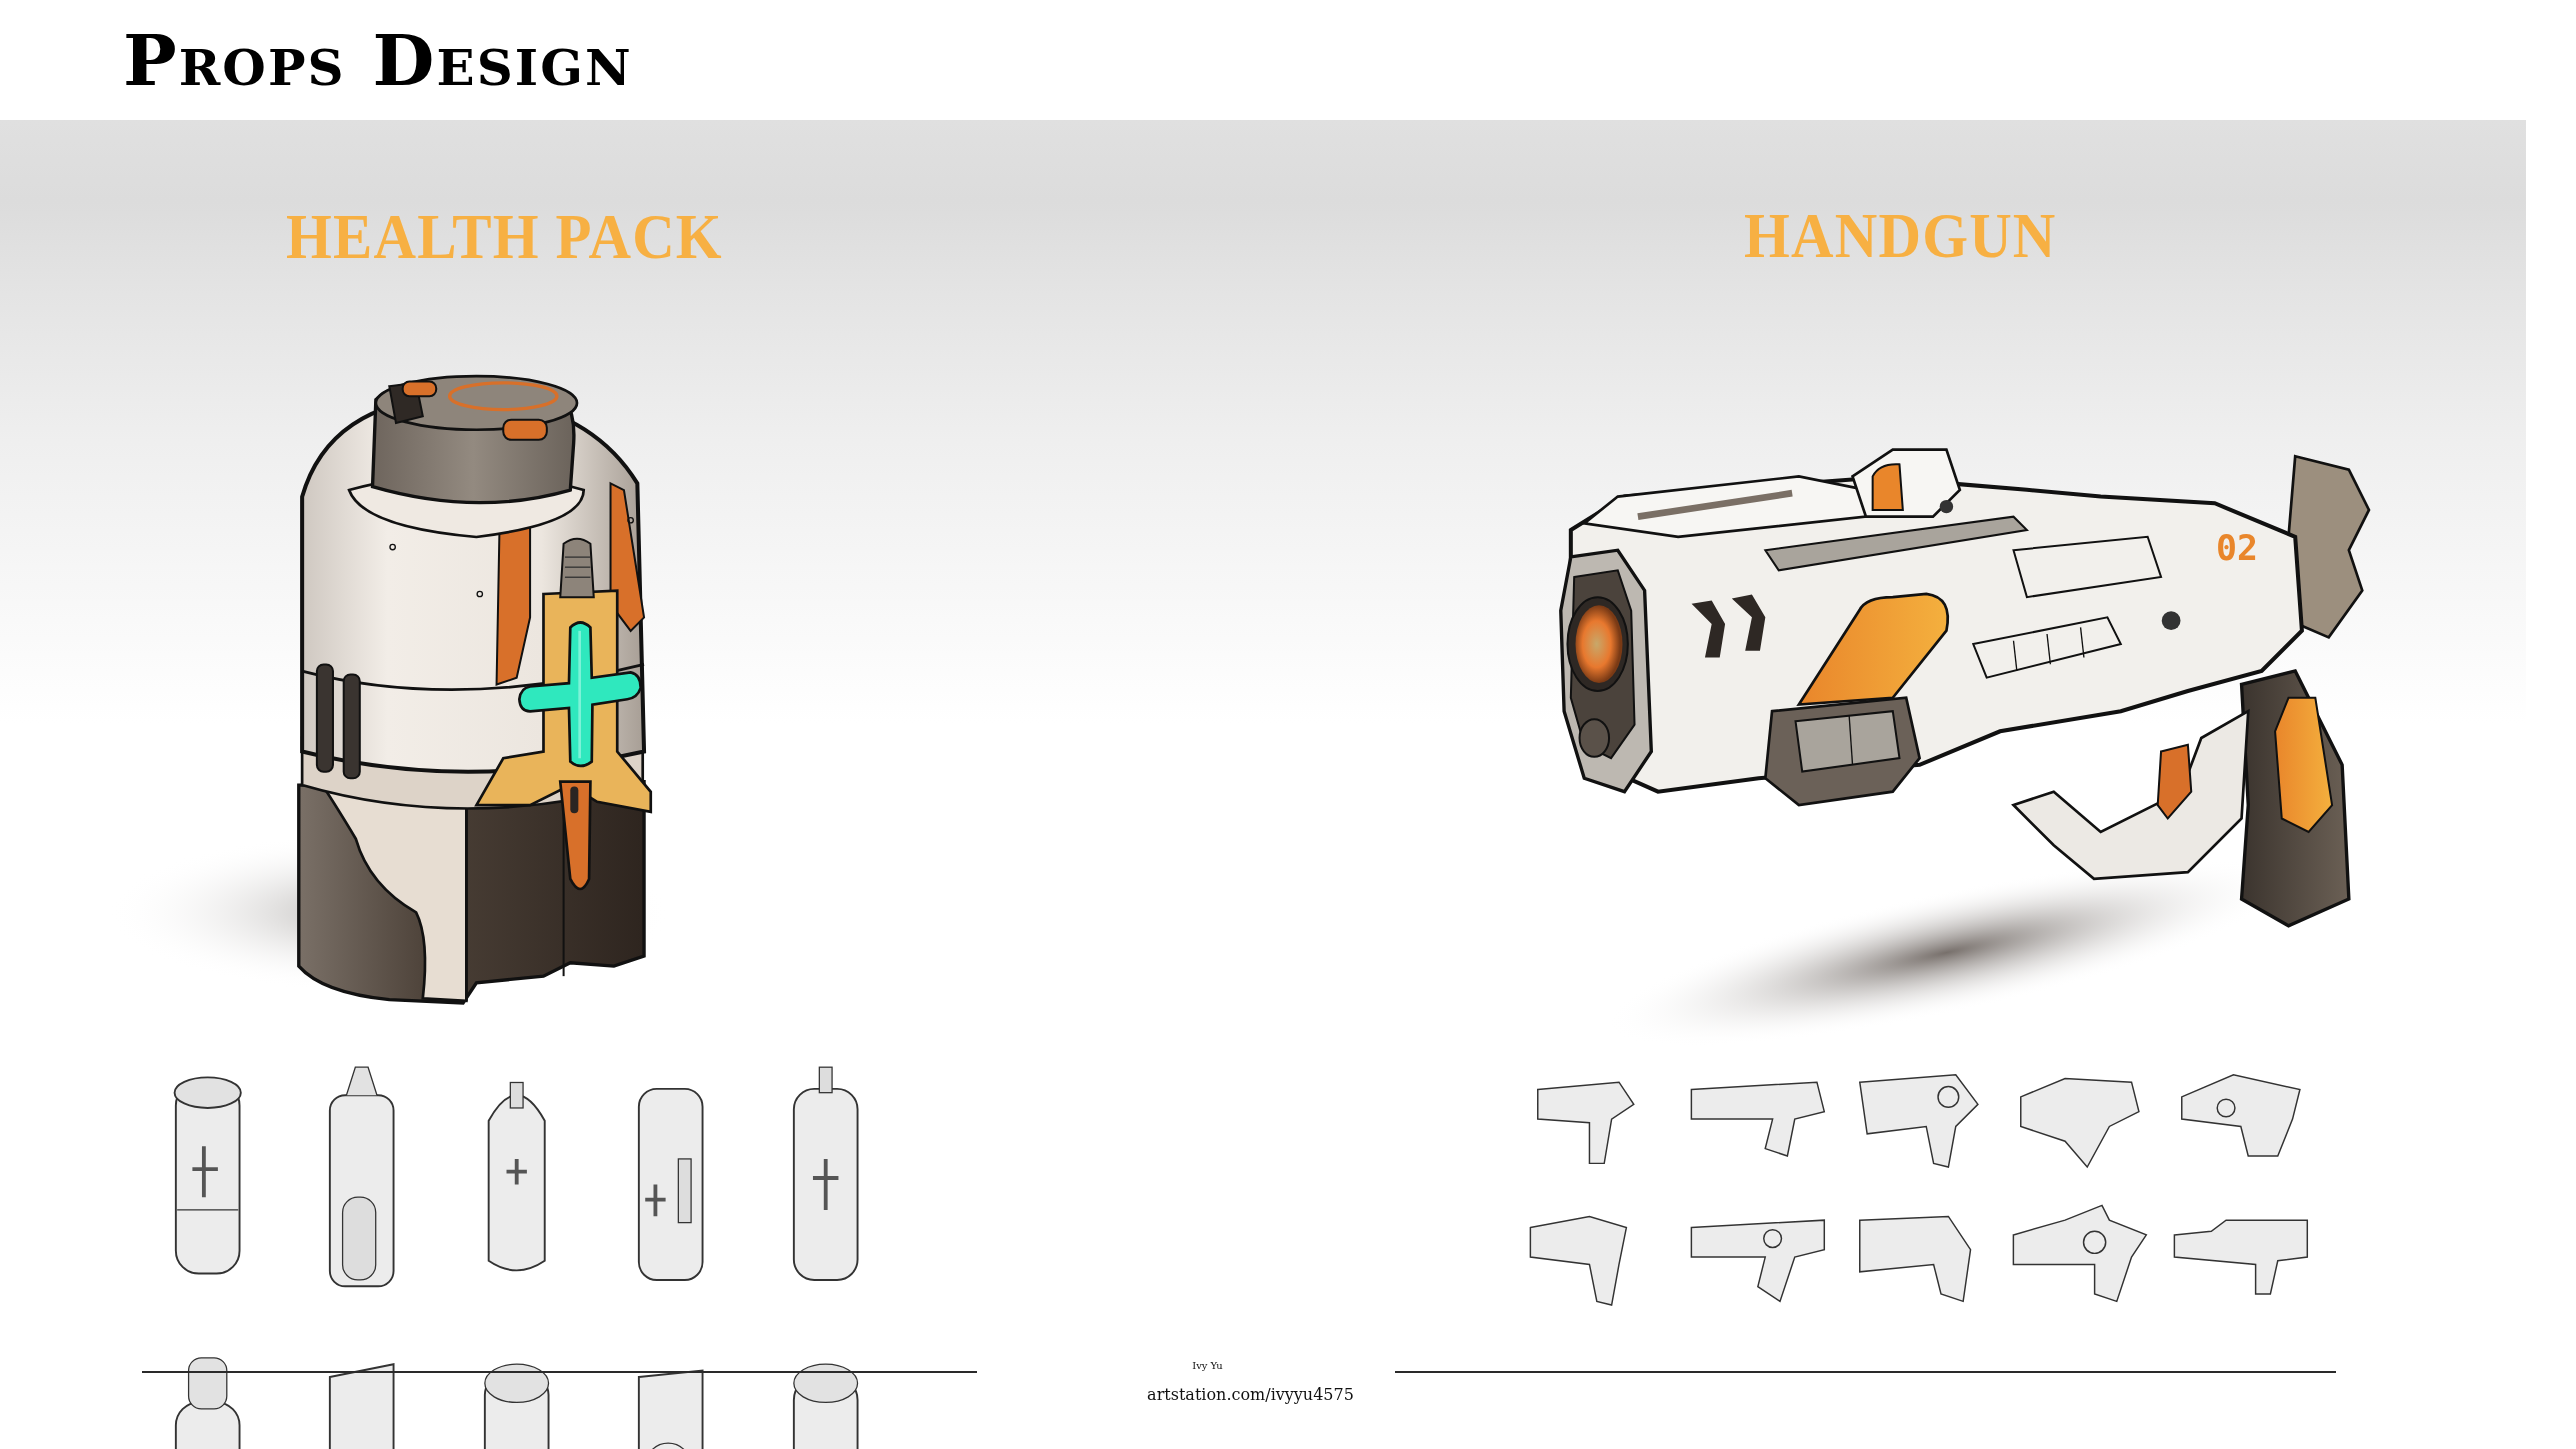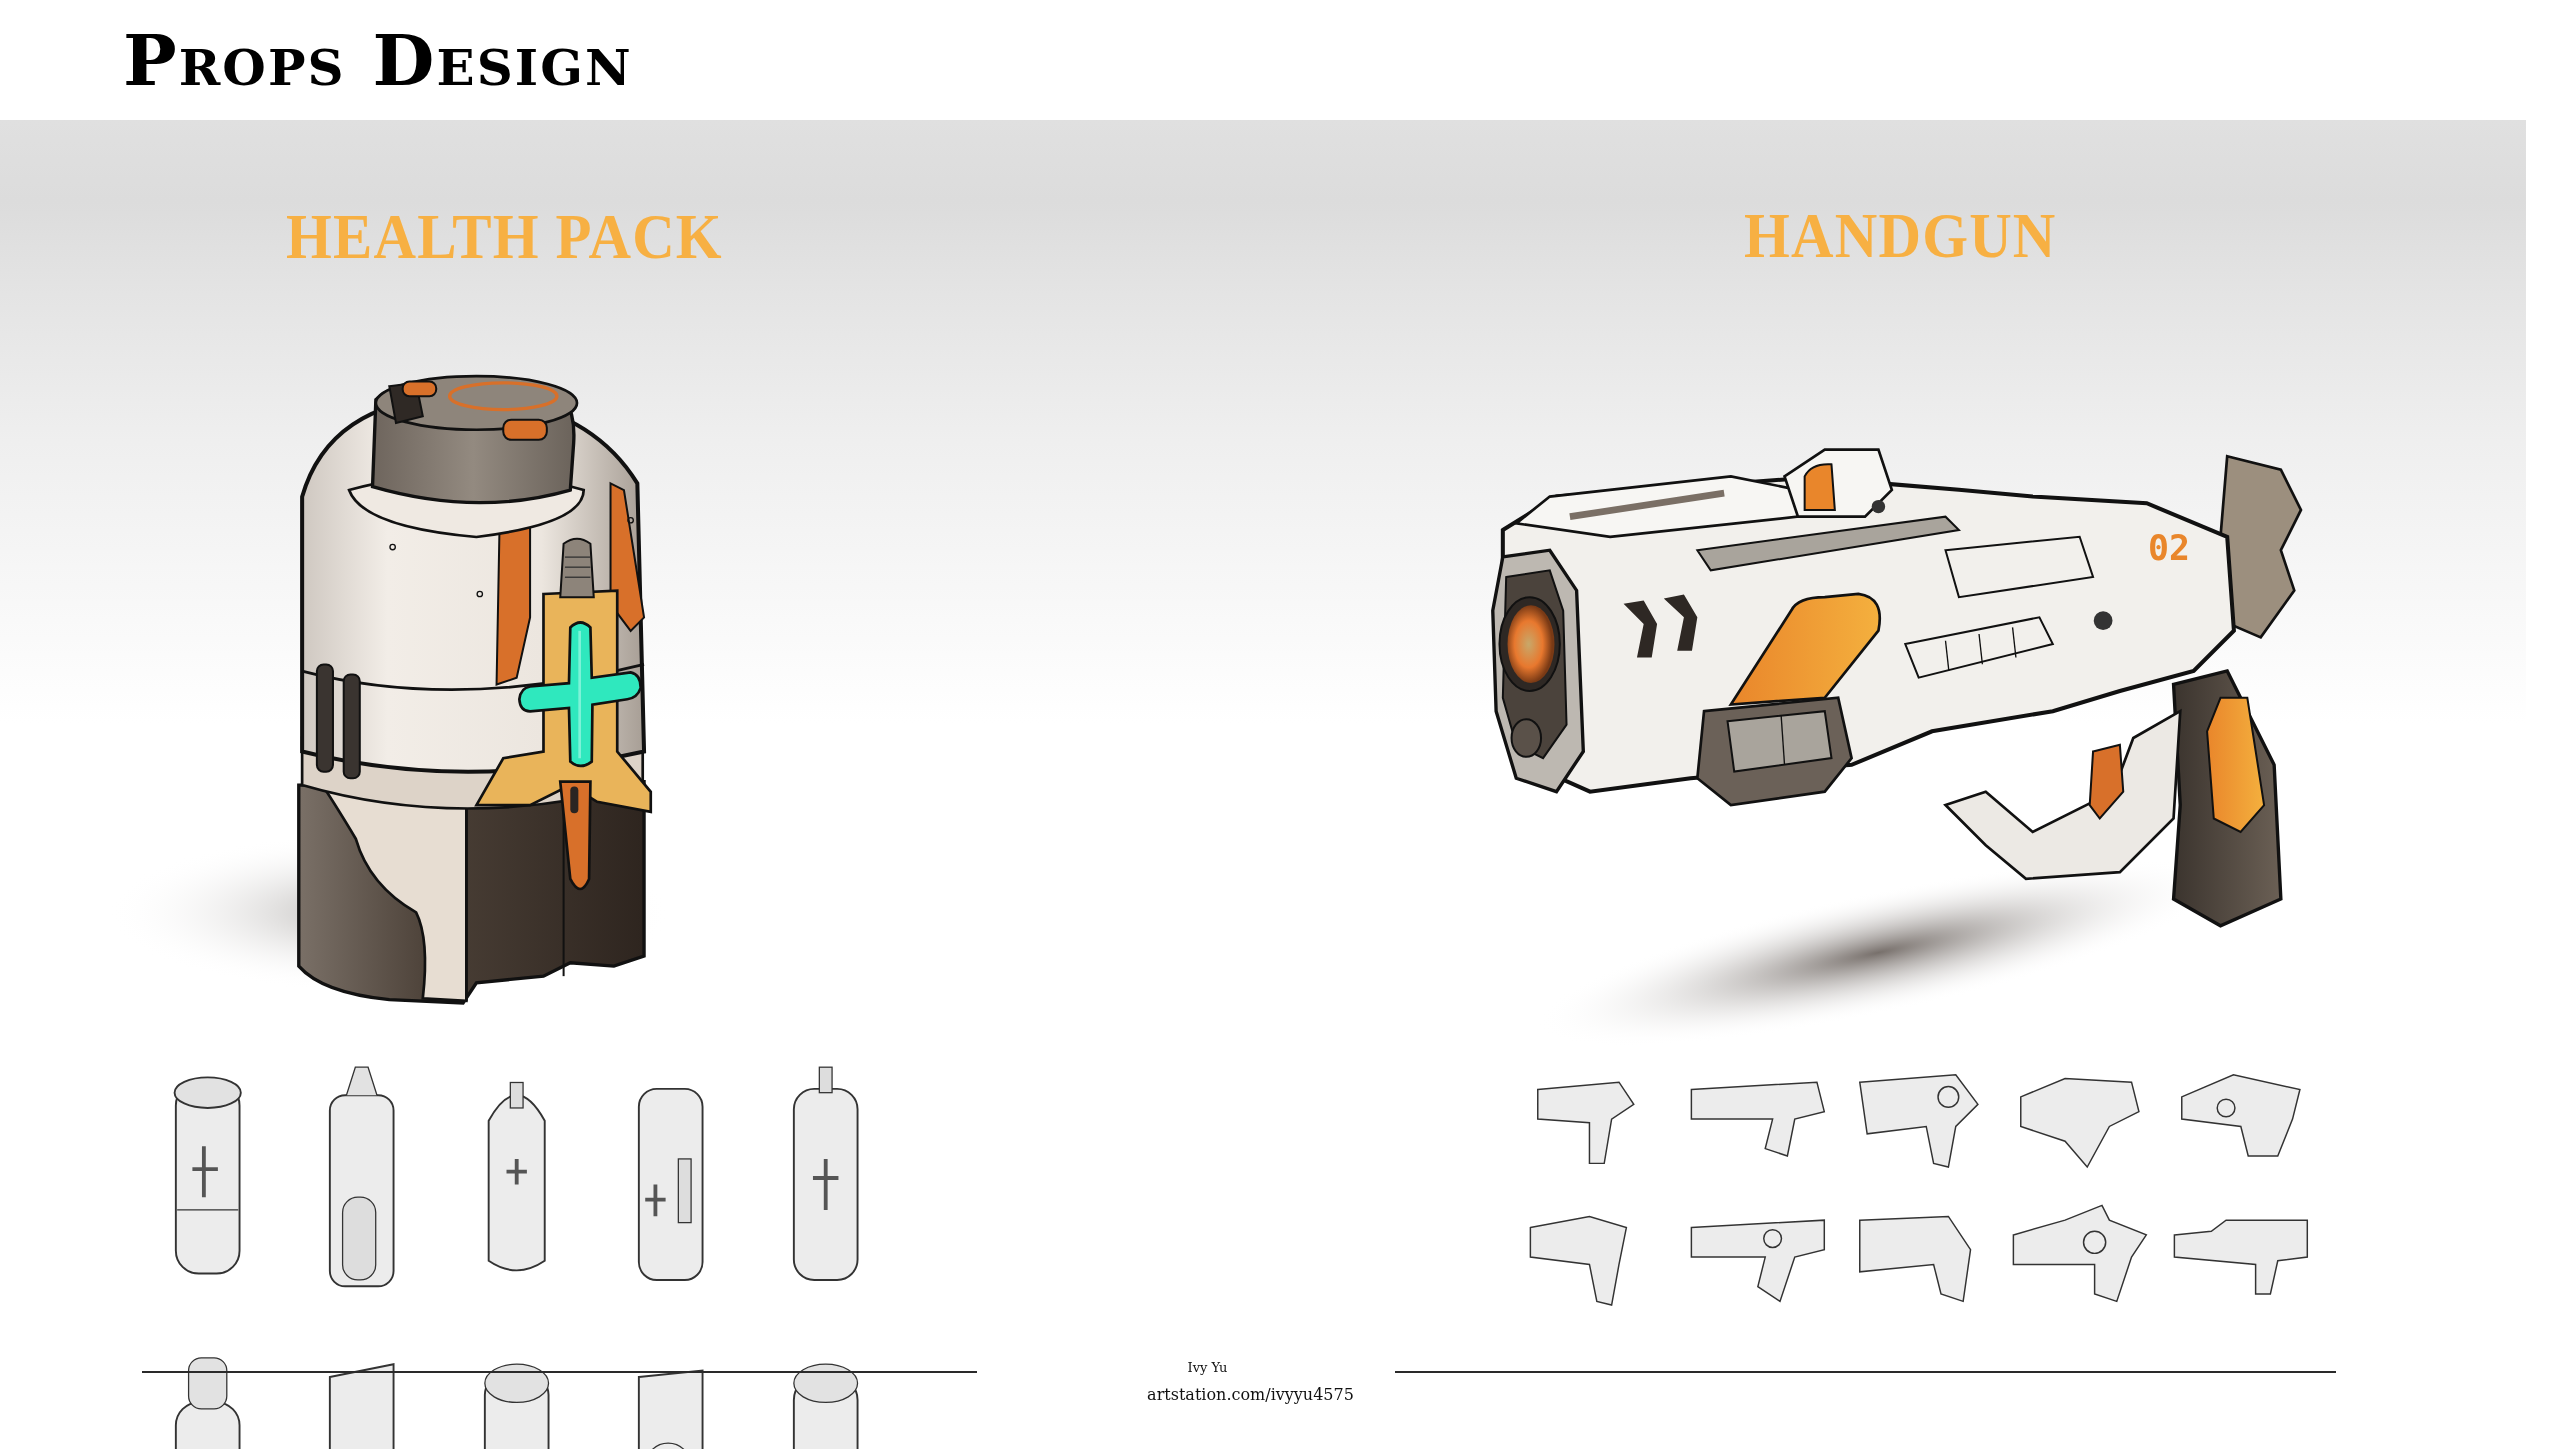--- a/index.html
+++ b/index.html
@@ -5,31 +5,31 @@
   html, body { margin:0; padding:0; }
   body { width:2576px; height:1449px; position:relative; background:#ffffff; overflow:hidden; font-family:"Liberation Serif", serif; }
   .page-title { position:absolute; left:123px; top:25.5px; margin:0; font-family:"DejaVu Serif", serif; font-weight:bold; font-size:70px; font-variant:small-caps; letter-spacing:2px; color:#000; line-height:1; transform:scaleX(1.02); transform-origin:left; }
   .panel { position:absolute; left:0; top:120px; width:2526px; height:1329px;
            background:linear-gradient(to bottom,#e0e0e0 0px,#dcdcdc 81px,#e4e4e4 174px,#efefef 322px,#f8f8f8 483px,#ffffff 604px,#ffffff 100%); }
   .section-heading { position:absolute; font-family:"Liberation Serif", serif; font-weight:bold; color:#F7B043; font-size:64px; letter-spacing:1.3px; transform:scaleX(0.88); transform-origin:left top; line-height:1; text-transform:uppercase; }
   .h-health { left:286px; top:205px; transform:scaleX(0.92); }
   .h-gun { left:1744px; top:204px; transform:scaleX(0.92); }
   .art { position:absolute; }
   .health-art { left:101px; top:322px; width:771px; height:725px; }
-  .gun-art { left:1476px; top:416px; width:939px; height:644px; }
+  .gun-art { left:1544px; top:416px; width:939px; height:644px; }
   .sketch-grid { position:absolute; display:grid; }
   .health-sketches { left:144px; top:1057px; width:745px; height:282px; grid-template-columns:repeat(5,1fr); grid-template-rows:repeat(2,1fr); column-gap:27px; row-gap:27px; }
   .gun-sketches { left:1523px; top:1060px; width:792px; height:221px; grid-template-columns:repeat(5,1fr); grid-template-rows:repeat(2,1fr); column-gap:13.4px; row-gap:27px; }
   .sketch { position:relative; }
   .sketch svg { width:100%; height:100%; display:block; }
   .divider { position:absolute; height:2px; background:#2a2a2a; top:1371px; }
   .div-left { left:142px; width:835px; }
   .div-right { left:1395px; width:941px; }
   .credit { position:absolute; left:0; width:2415px; text-align:center; font-family:"DejaVu Serif", serif; color:#111; }
-  .credit-name { top:1360px; font-size:13px; left:1033px; width:349px; }
+  .credit-name { top:1360px; font-size:10px; left:1033px; width:349px; }
   .credit-url { top:1385px; font-size:16px; left:1076px; width:349px; }
 </style>
 </head>
 <body>
 
 <h1 class="page-title">Props Design</h1>
 
 <div class="panel"></div>
 
 <div class="section-heading h-health">HEALTH PACK</div>

